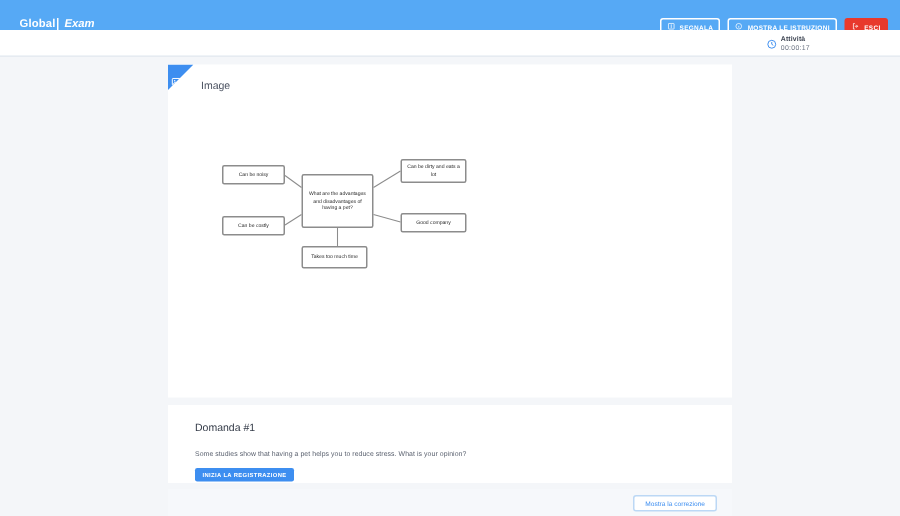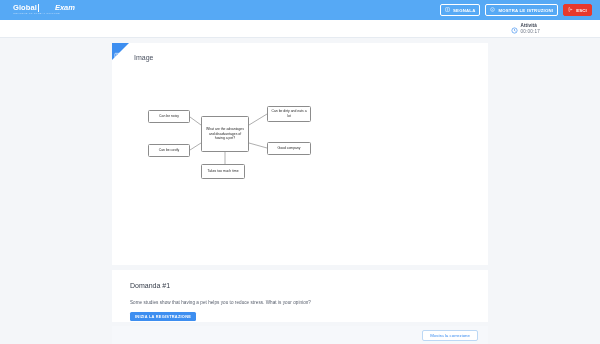--- a/index.html
+++ b/index.html
@@ -6,37 +6,37 @@
   html, body {
     width: 600px; height: 344px;
     overflow: hidden;
     background: #ffffff;
     font-family: "Liberation Sans", sans-serif;
   }
   body { position: relative; }
 
   
   .topbar {
-    position: absolute; left: 0; top: 0; width: 600px; height: 20px;
+    position: absolute; left: 0; top: 0; width: 600px; height: 36px;
     background: #56a9f5;
     display: flex; align-items: center;
   }
   .logo {
     margin-left: 13px;
     display: flex; flex-direction: column; justify-content: center;
     line-height: 1;
   }
   .logo-main { display: flex; align-items: baseline; }
   .logo-global {
     color: #ffffff; font-size: 7.5px; font-weight: bold; letter-spacing: .1px;
   }
   .logo-exam {
     color: #ffffff; font-size: 7.5px; font-weight: bold;
     font-style: italic; margin-left: 1px;
-    border-left: 1.1px solid #ffffff; padding-left: 16px;
+    border-left: 1.1px solid #ffffff; padding-left: 4px;
   }
   .logo-sub {
     color: #bddcfb; font-size: 2.4px; letter-spacing: .35px;
     margin-top: 1.2px; white-space: nowrap;
   }
 
   .topbar-actions {
     margin-left: auto; margin-right: 8px;
     display: flex; align-items: center; gap: 5px;
   }

